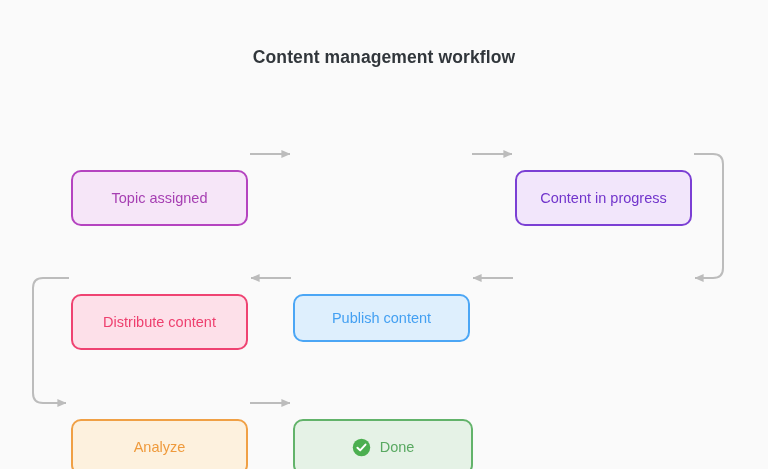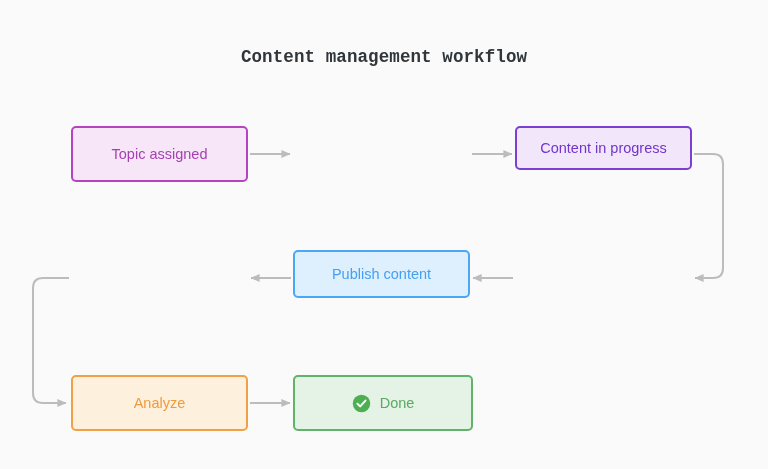--- a/index.html
+++ b/index.html
@@ -35,49 +35,50 @@
     width: 768px;
     text-align: center;
     font-size: 17.5px;
     font-weight: bold;
     color: #31363b;
     letter-spacing: 0.1px;
   }
   .node {
     position: absolute;
     box-sizing: border-box;
-    border-radius: 5px;
+    border-radius: 10px;
     border-style: solid;
     border-width: 2px;
     display: flex;
     align-items: center;
     justify-content: center;
     font-size: 14.5px;
     line-height: 1;
     white-space: nowrap;
+    margin-top: 44px;
   }
   .node .node-label {
     display: inline-block;
   }
   .node.with-icon {
     gap: 9px;
   }
   .check-icon {
     width: 19px;
     height: 19px;
     flex: 0 0 19px;
     display: block;
   }
 </style>
 </head>
 <body style="background: rgb(250, 250, 250);">
 
 <div id="canvas">
 
-  <div class="title" style="color: rgb(49, 54, 59); font-family: Liberation Mono, monospace;">Content management workflow</div>
+  <div class="title" style="color: rgb(49, 54, 59);">Content management workflow</div>
 
   <svg id="connectors" viewBox="0 0 768 469" xmlns="http://www.w3.org/2000/svg">
     <defs>
       <marker id="arrow-right" markerWidth="9" markerHeight="8" refX="8.6" refY="4" orient="auto" markerUnits="userSpaceOnUse">
         <path d="M0,0 L9,4 L0,8 Z" fill="#bcbcbc"></path>
       </marker>
       <marker id="arrow-left" markerWidth="9" markerHeight="8" refX="8.6" refY="4" orient="auto" markerUnits="userSpaceOnUse">
         <path d="M0,0 L9,4 L0,8 Z" fill="#bcbcbc"></path>
       </marker>
     </defs>
@@ -95,24 +96,27 @@
     <path d="M69,278 H43 Q33,278 33,288 V393 Q33,403 43,403 H66" fill="none" stroke="#bcbcbc" stroke-width="2" marker-end="url(#arrow-right)"></path>
 
     <line x1="250" y1="403" x2="290" y2="403" stroke="#bcbcbc" stroke-width="2" marker-end="url(#arrow-right)"></line>
   </svg>
 
   <div class="node" style="left: 71px; top: 126px; width: 177px; height: 56px; border-color: rgb(181, 68, 192); background: rgb(246, 230, 248); color: rgb(166, 63, 178);">
     <span class="node-label">Topic assigned</span>
   </div>
 
 
-  <div class="node" style="left: 515px; top: 126px; width: 177px; height: 44px; border-color: rgb(123, 63, 212); background: rgb(242, 230, 251); color: rgb(114, 53, 204);">
+  <div class="node" style="left: 515px; top: 126px; width: 177px; height: 56px; border-color: rgb(123, 63, 212); background: rgb(242, 230, 251); color: rgb(114, 53, 204);">
     <span class="node-label">Content in progress</span>
   </div>
 
+  <div class="node" style="left: 71px; top: 250px; width: 177px; height: 56px; border-color: rgb(239, 67, 114); background: rgb(253, 224, 233); color: rgb(238, 63, 110);">
+    <span class="node-label">Distribute content</span>
+  </div>
 
   <div class="node" style="left: 293px; top: 250px; width: 177px; height: 48px; border-color: rgb(75, 166, 245); background: rgb(222, 239, 253); color: rgb(68, 160, 242);">
     <span class="node-label">Publish content</span>
   </div>
 
 
   <div class="node" style="left: 71px; top: 375px; width: 177px; height: 56px; border-color: rgb(240, 160, 69); background: rgb(253, 241, 222); color: rgb(239, 154, 60);">
     <span class="node-label">Analyze</span>
   </div>
 

